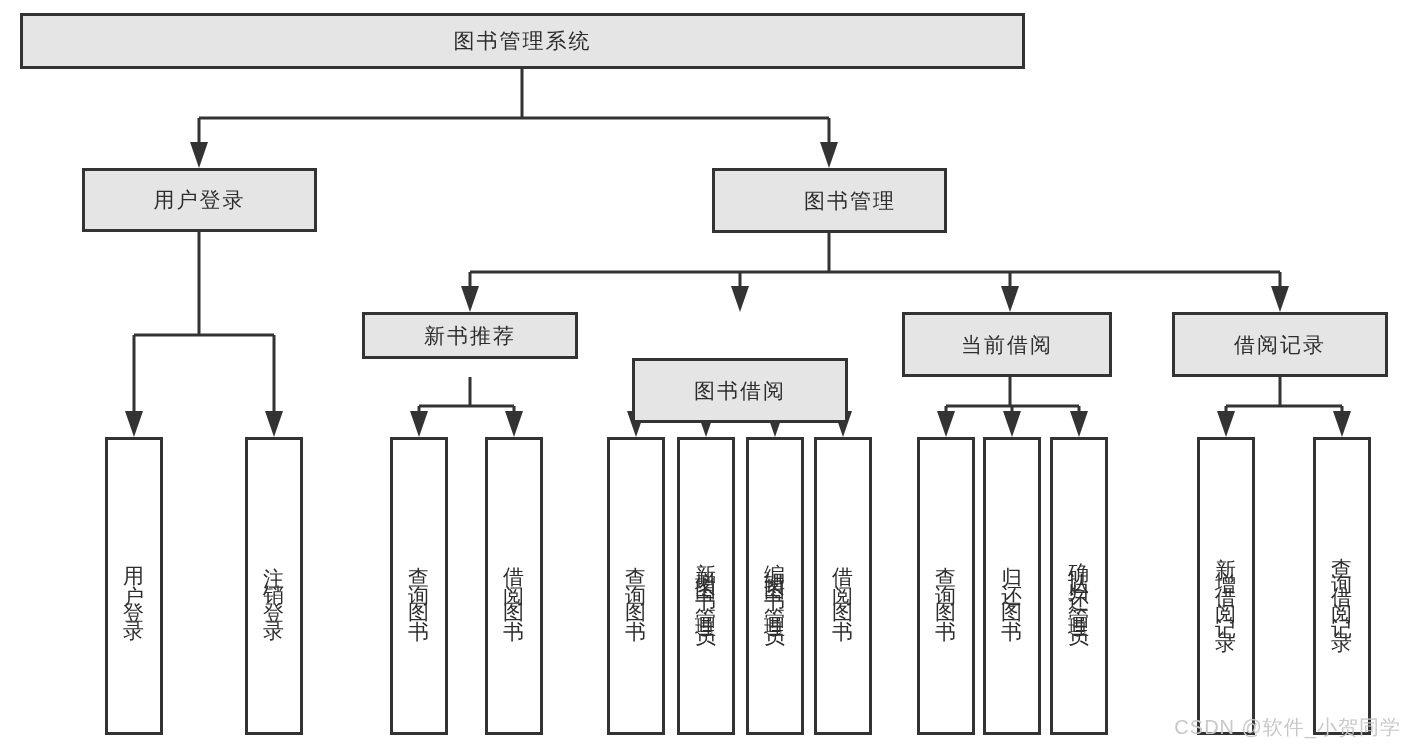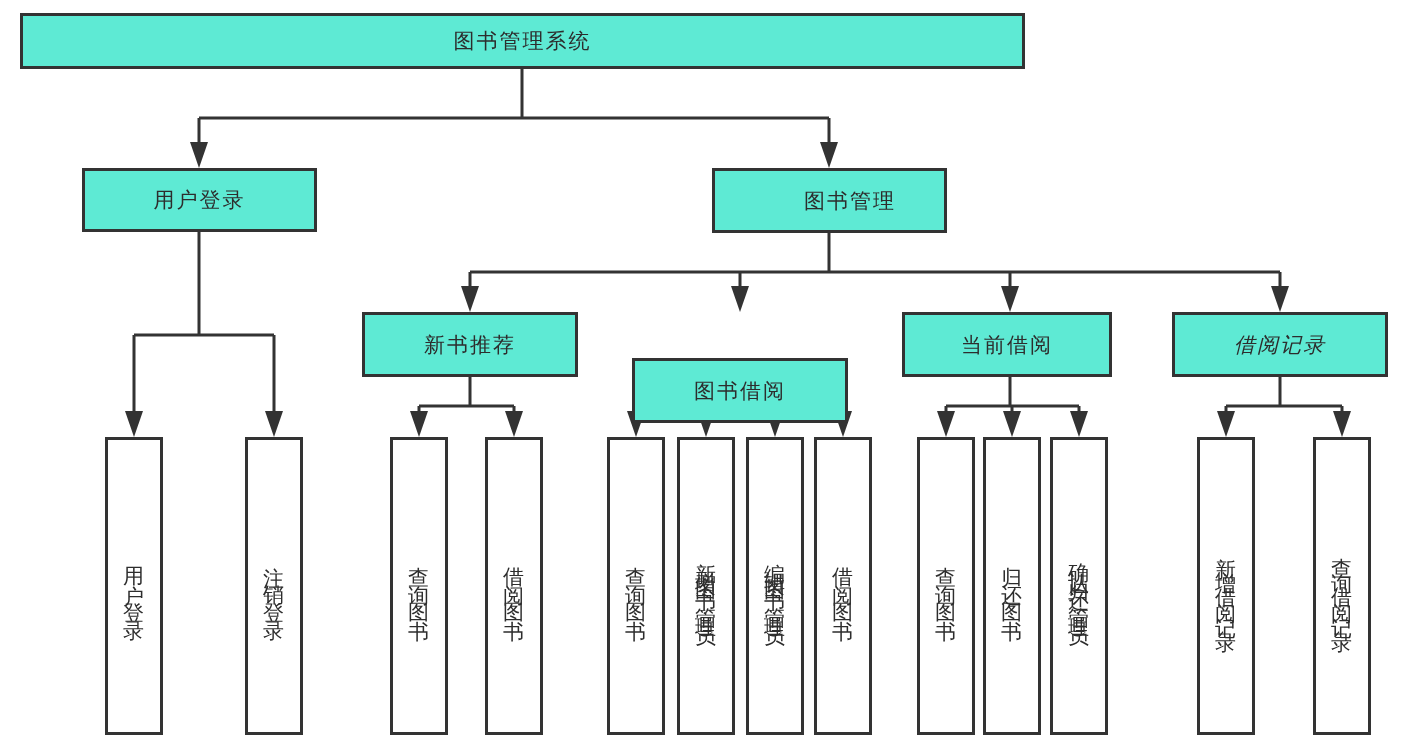--- a/index.html
+++ b/index.html
@@ -16,21 +16,21 @@
     background:var(--background);
     overflow:hidden;
   }
   .connectors{position:absolute;left:0;top:0;z-index:1;}
   .connectors path{stroke:var(--line);stroke-width:3;fill:none;}
   .connectors polygon{fill:var(--line);stroke:none;}
   .node{
     position:absolute;
     box-sizing:border-box;
     border:3px solid var(--line);
-    background:#5eead4;
+    background:#e5e5e5;
     display:flex;align-items:center;justify-content:center;
     z-index:2;
     color:var(--text);
   }
   .node span{
     font-size:21px;
     letter-spacing:2px;
     color:var(--text);
     white-space:nowrap;
   }
@@ -116,30 +116,30 @@
     <span>图书管理系统</span>
   </div>
 
   <div class="node" style="left:82px;top:168px;width:235px;height:64px;">
     <span>用户登录</span>
   </div>
   <div class="node" style="left:712px;top:168px;width:235px;height:65px;padding-left:41px;">
     <span>图书管理</span>
   </div>
 
-  <div class="node" style="left:362px;top:312px;width:216px;height:65px;">
+  <div class="node" style="left:362px;top:312px;width:216px;height:47px;">
     <span>新书推荐</span>
   </div>
   <div class="node" style="left:632px;top:312px;width:216px;height:65px;margin-top:46px;">
     <span>图书借阅</span>
   </div>
   <div class="node" style="left:902px;top:312px;width:210px;height:65px;">
     <span>当前借阅</span>
   </div>
-  <div class="node" style="left:1172px;top:312px;width:216px;height:65px;font-style:italic;">
+  <div class="node" style="left:1172px;top:312px;width:216px;height:65px;">
     <span>借阅记录</span>
   </div>
 
   <div class="leaf" style="left:105px;">
     <span>用户登录</span>
   </div>
   <div class="leaf" style="left:245px;">
     <span>注销登录</span>
   </div>
 
@@ -173,14 +173,15 @@
     <span>确认归还（管理员）</span>
   </div>
 
   <div class="leaf leaf--med" style="left:1197px;">
     <span>新增借阅记录</span>
   </div>
   <div class="leaf leaf--med" style="left:1313px;">
     <span>查询借阅记录</span>
   </div>
 
+  <div class="watermark">CSDN @软件_小贺同学</div>
 
 </div>
 
 </body></html>

